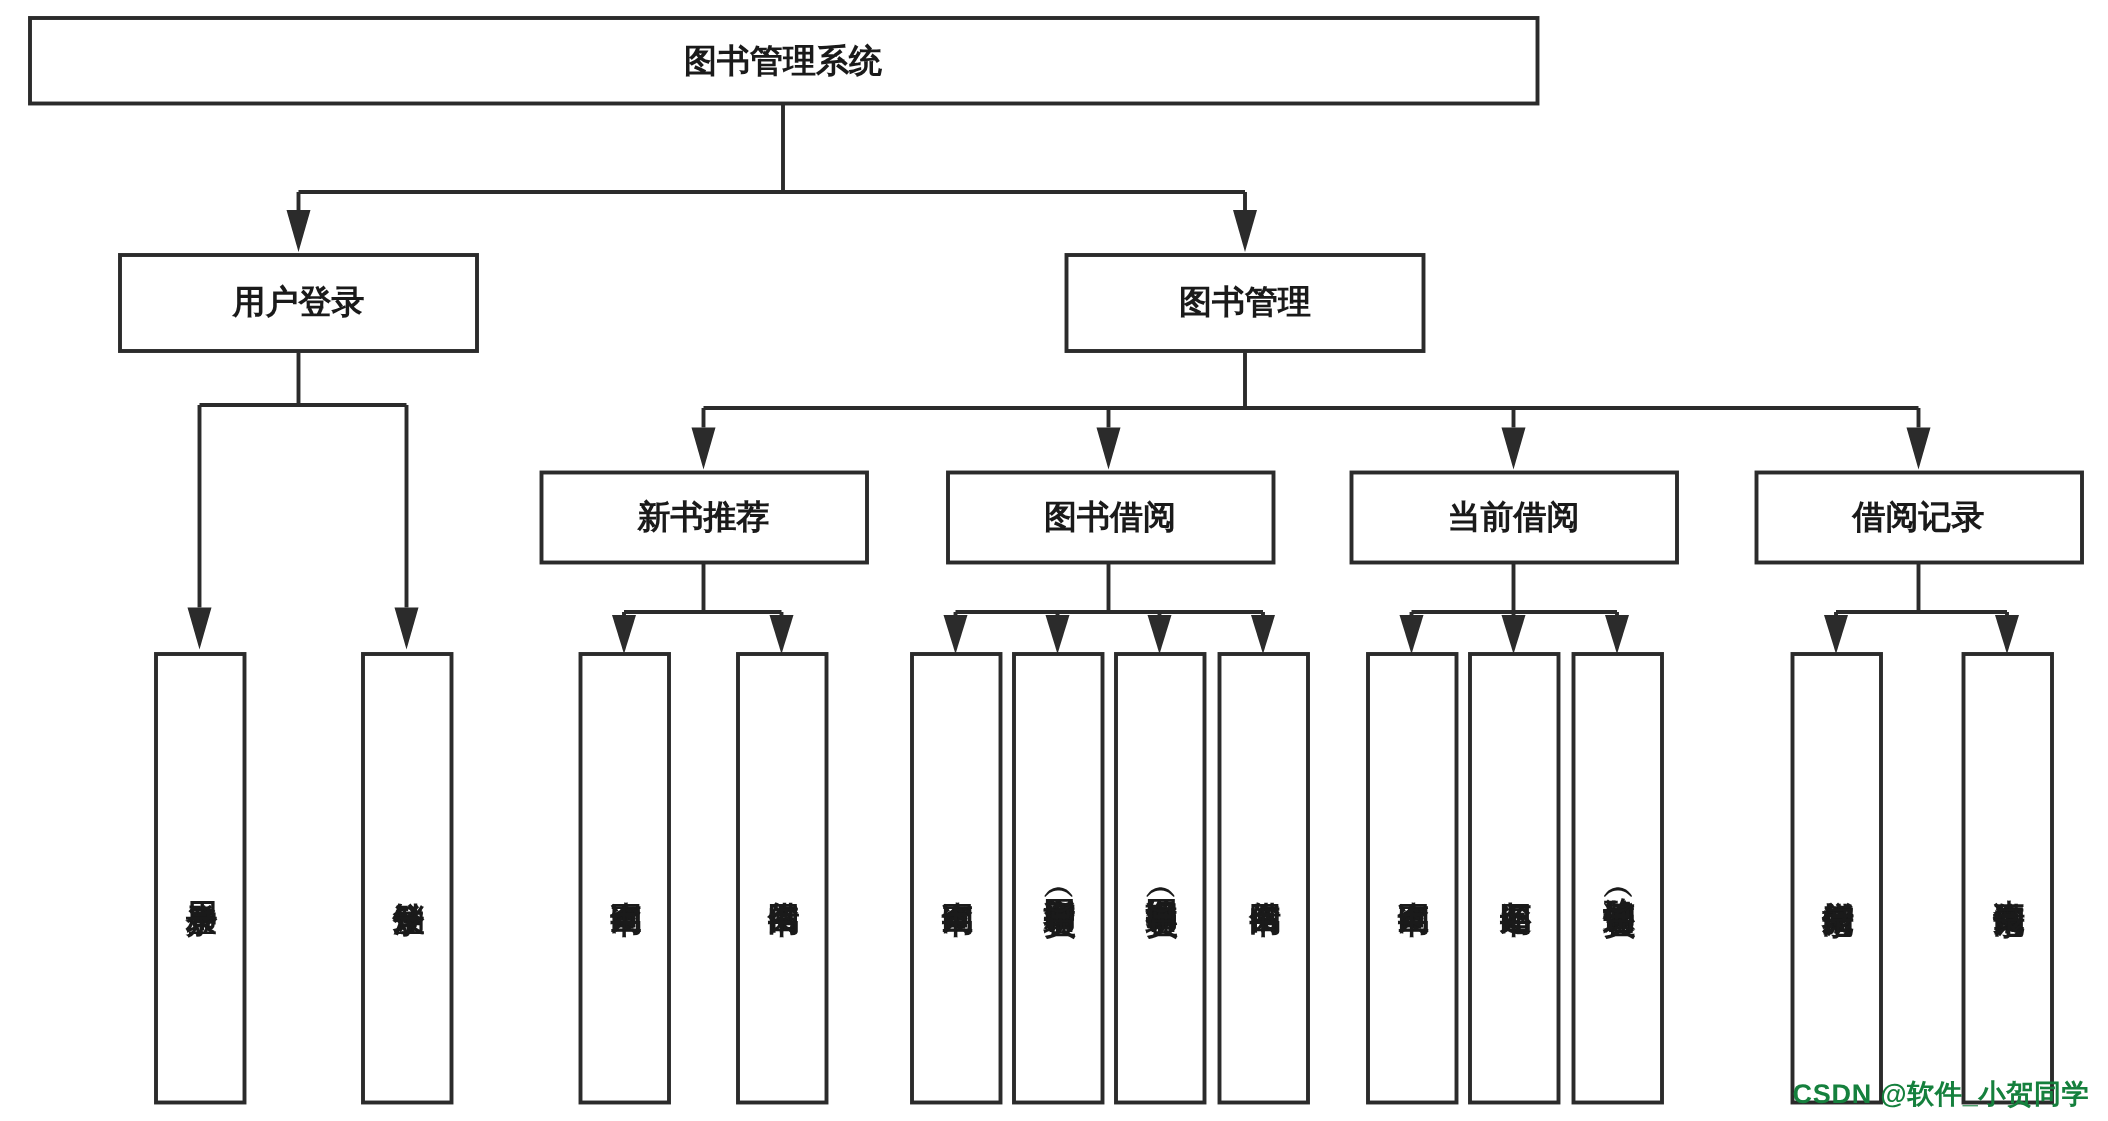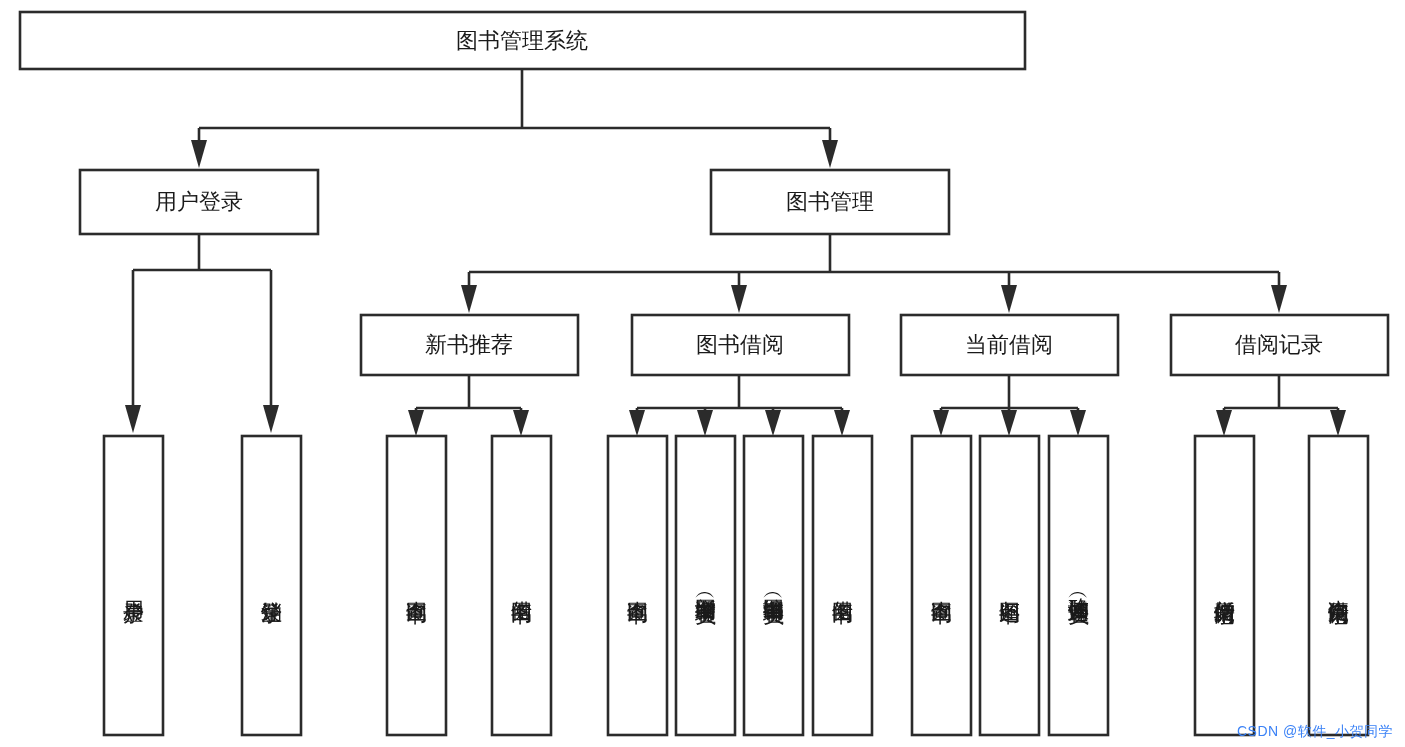--- a/index.html
+++ b/index.html
@@ -11,20 +11,21 @@
     width: 1405px;
     height: 747px;
     overflow: hidden;
     font-family: "Liberation Sans", "DejaVu Sans", sans-serif;
   }
   #diagram-root {
     position: relative;
     width: 1405px;
     height: 747px;
     background: #ffffff;
+    font-weight: bold;
   }
   svg#flowchart {
     display: block;
     width: 1405px;
     height: 747px;
   }
   .node-box {
     fill: #ffffff;
     stroke: #2b2b2b;
     stroke-width: 2.6;
@@ -59,22 +60,22 @@
     letter-spacing: 1px;
     color: #1a1a1a;
     pointer-events: none;
     white-space: nowrap;
   }
   .watermark {
     position: absolute;
     right: 12px;
     bottom: 6px;
     font-family: "Liberation Sans", "DejaVu Sans", sans-serif;
-    font-size: 14px;
-    color: #3b82f6;
+    font-size: 18px;
+    color: #15803d;
     letter-spacing: 0.5px;
     user-select: none;
   }
 </style>
 </head>
 <body>
 
 <div id="diagram-root">
 
   <svg id="flowchart" viewBox="0 0 1405 747">

